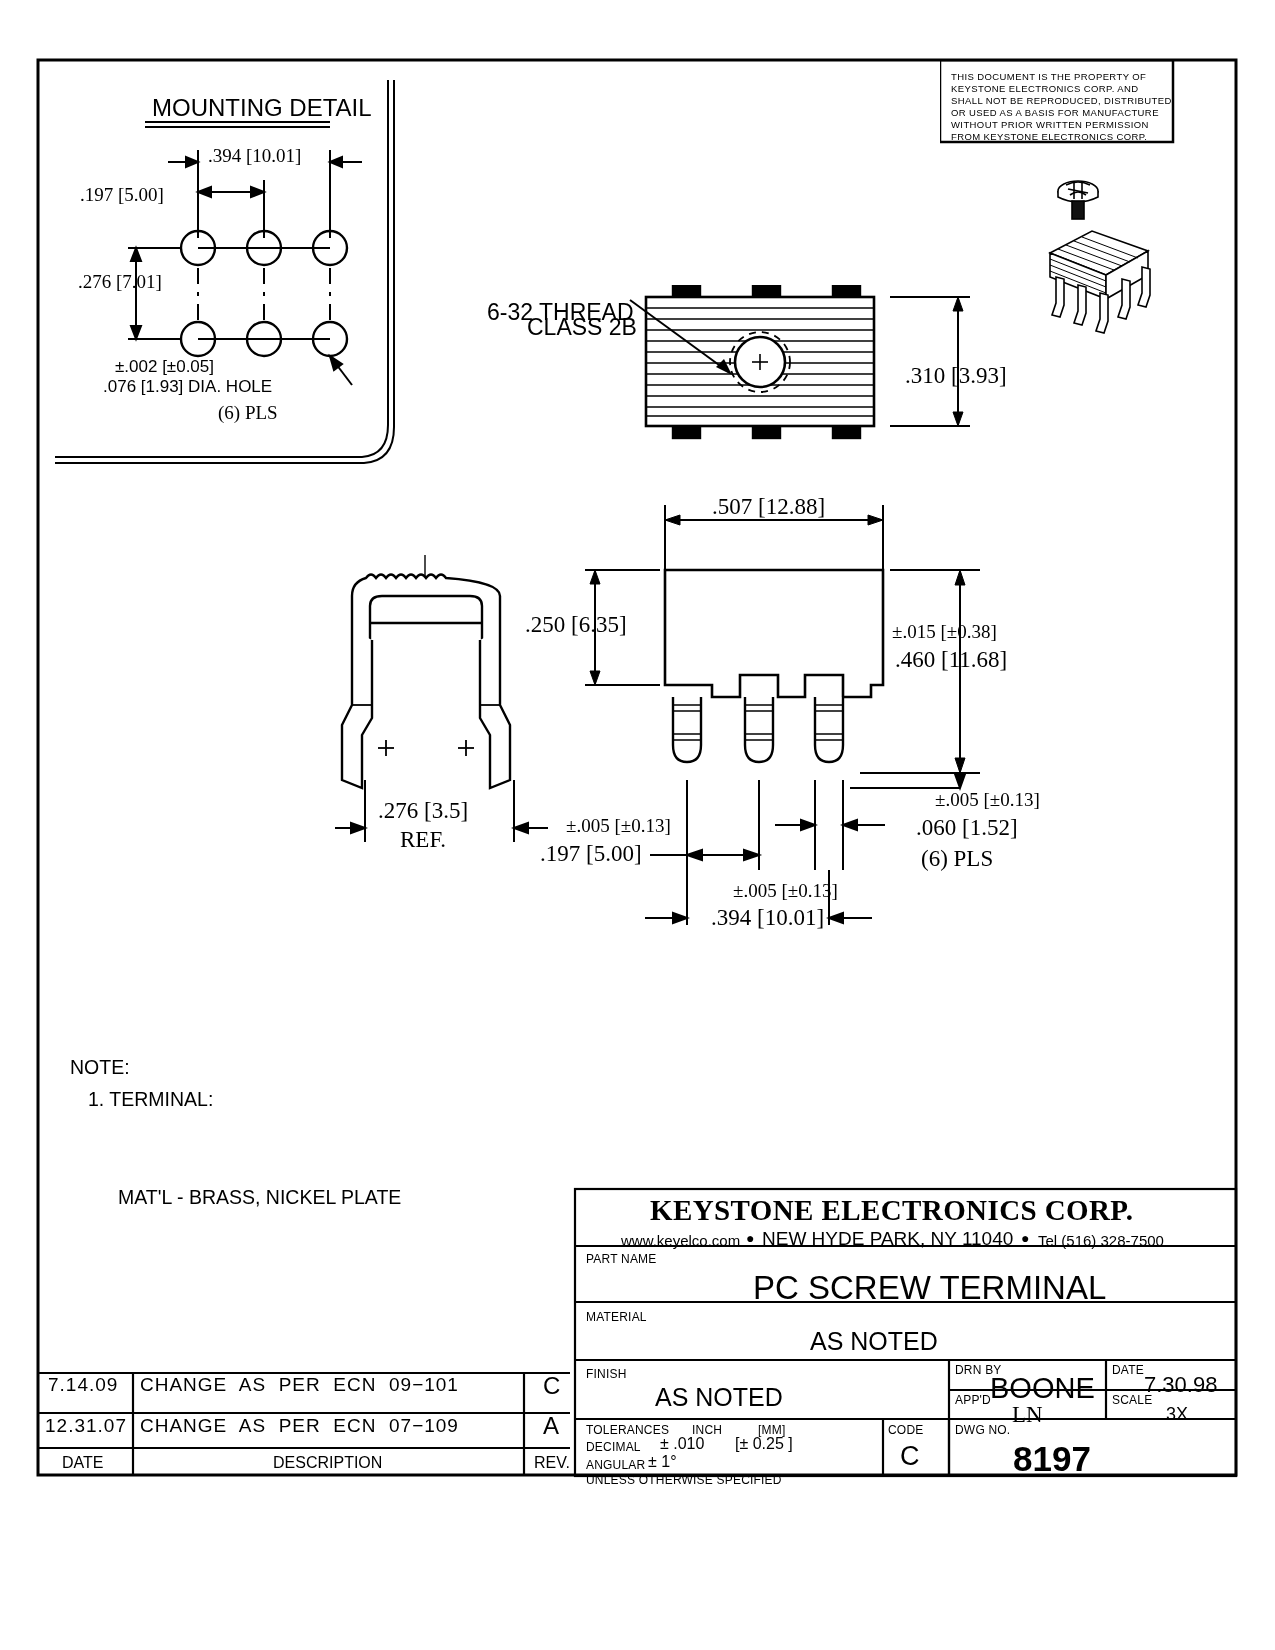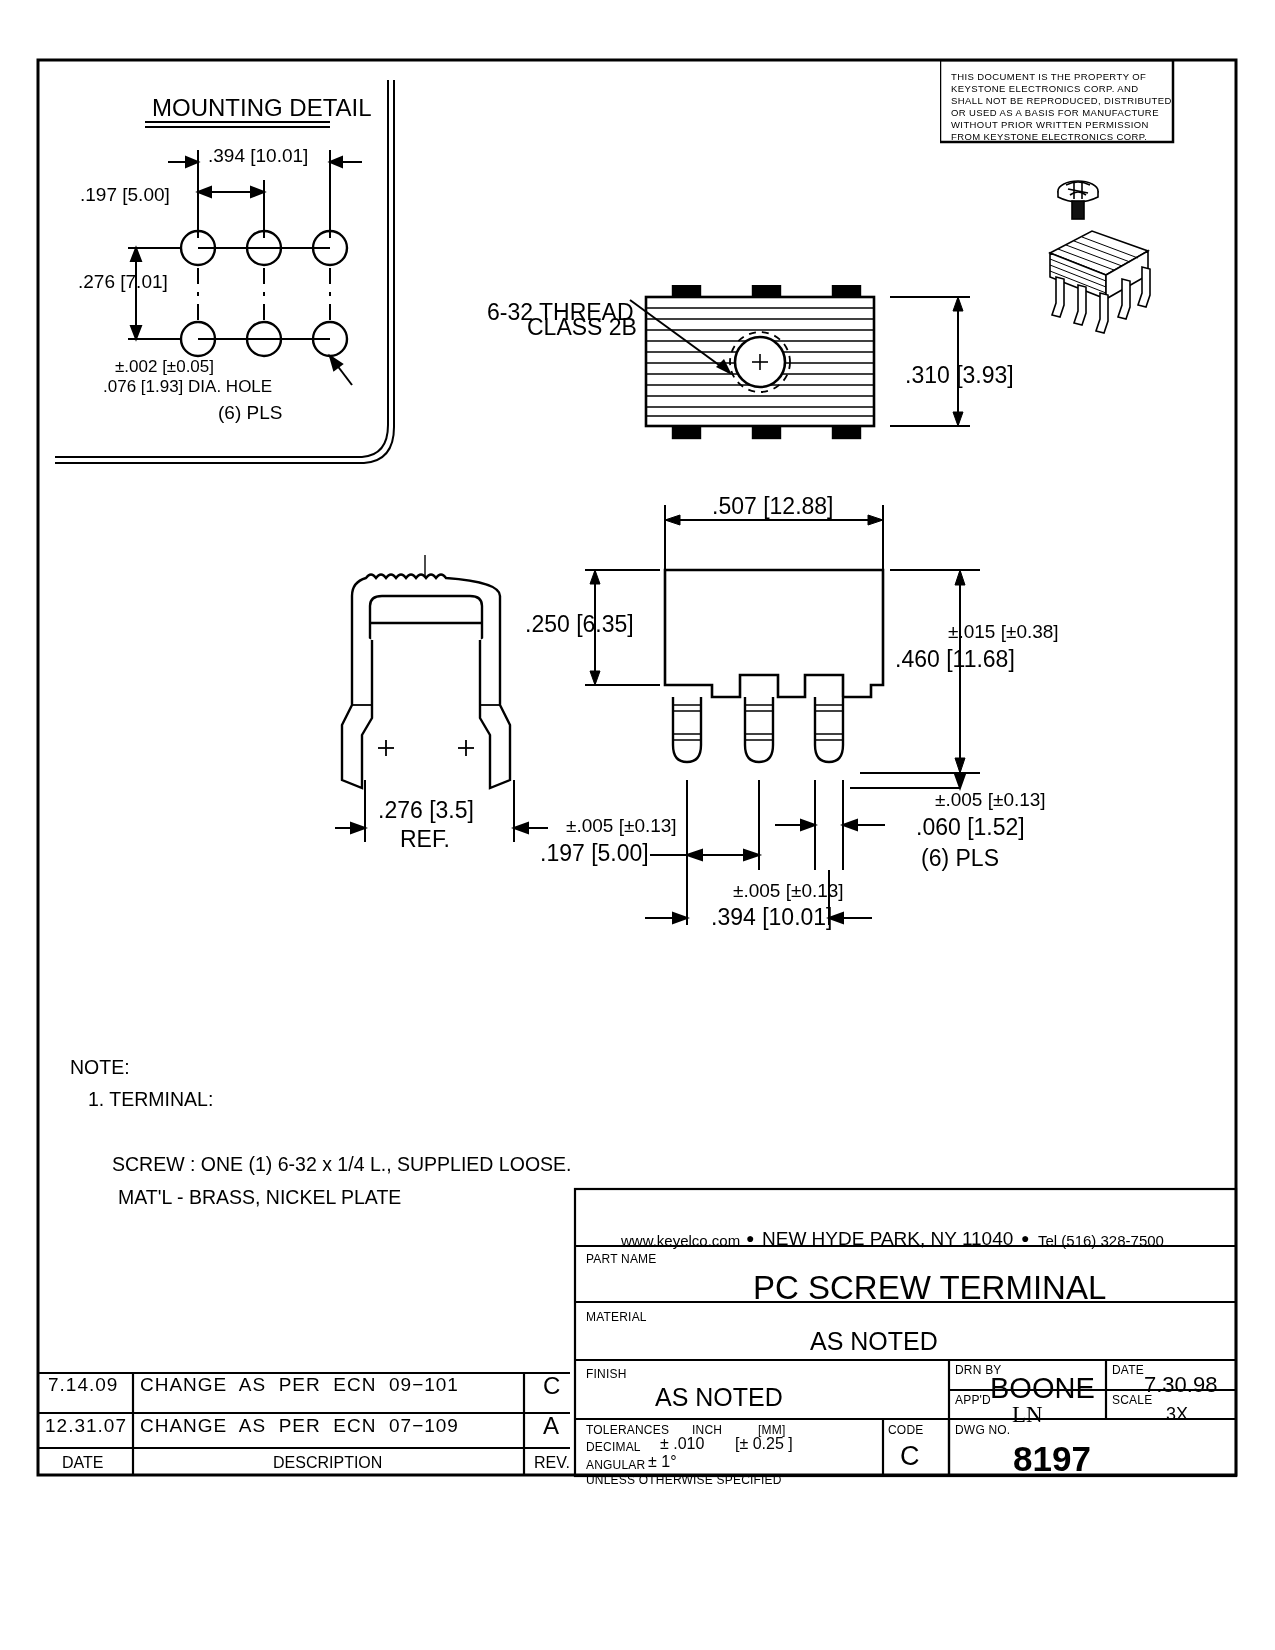--- a/index.html
+++ b/index.html
@@ -1,20 +1,20 @@
 <!DOCTYPE html>
 <html><head>
 <meta charset="utf-8">
 <style>
   html,body{margin:0;padding:0;background:#fff;}
   body{width:1275px;height:1650px;font-family:"Liberation Sans",sans-serif;color:#000;position:relative;overflow:hidden;}
   #sheet{position:absolute;left:0;top:0;width:1275px;height:1650px;}
   .abs{position:absolute;}
   .txt{position:absolute;white-space:pre;line-height:1;color:#000;font-family:"Liberation Sans",sans-serif;}
-  .dim{font-size:19px;letter-spacing:0px;}
+  .dim{font-size:19px;letter-spacing:0px;font-family:Liberation Serif, serif;}
   .dimsm{font-size:17px;}
   .tiny{font-size:9.5px;letter-spacing:0.4px;font-family:"Liberation Sans",sans-serif;}
   .note{font-size:19.5px;}
   .tb-lab{font-size:12px;letter-spacing:0.2px;}
   .rev{font-size:19px;letter-spacing:1px;}
   .serif{font-family:"Liberation Serif",serif;}
   svg{display:block;}
 </style>
 </head>
 <body>
@@ -216,21 +216,21 @@
       <line x1="330" y1="80" x2="420" y2="80" stroke-width="2"></line>
       <line x1="300" y1="283" x2="420" y2="283" stroke-width="2"></line>
       <line x1="400" y1="80" x2="400" y2="283" stroke-width="2"></line>
       <polygon points="400,80 395,95 405,95" fill="#000"></polygon>
       <polygon points="400,283 395,268 405,268" fill="#000"></polygon>
     </g>
   </svg>
 
   <div class="txt dim" style="left:712px;top:495px;font-size:23px">.507 [12.88]</div>
   <div class="txt dim" style="left:525px;top:613px;font-size:23px">.250 [6.35]</div>
-  <div class="txt dim" style="left:948px;top:622px;font-size:19px">±.015 [±0.38]</div>
+  <div class="txt dim" style="left:892px;top:622px;font-size:19px">±.015 [±0.38]</div>
   <div class="txt dim" style="left:895px;top:648px;font-size:23px">.460 [11.68]</div>
 
   <svg class="abs" style="left:560;top:770" width="460" height="170">
     <g stroke="#000" fill="none" stroke-width="2">
 
       <line x1="127" y1="10" x2="127" y2="100"></line>
       <line x1="199" y1="10" x2="199" y2="100"></line>
       <line x1="127" y1="85" x2="199" y2="85"></line>
       <polygon points="127,85 142,80 142,90" fill="#000"></polygon>
       <polygon points="199,85 184,80 184,90" fill="#000"></polygon>
@@ -299,21 +299,20 @@
       <polygon points="35,48 21,43 21,53" fill="#000"></polygon>
       <line x1="184" y1="48" x2="218" y2="48"></line>
       <polygon points="184,48 198,43 198,53" fill="#000"></polygon>
     </g>
   </svg>
   <div class="txt dim" style="left:378px;top:799px;font-size:23px">.276 [3.5]</div>
   <div class="txt dim" style="left:400px;top:828px;font-size:23px">REF.</div>
 
   <div class="txt note" style="left:70px;top:1058px">NOTE:</div>
   <div class="txt note" style="left:88px;top:1090px">1. TERMINAL:</div>
-  <div class="txt note" style="left:112px;top:1155px">SCREW : ONE (1) 6-32 x 1/4 L., SUPPLIED LOOSE.</div>
   <div class="txt note" style="left:118px;top:1188px">MAT'L - BRASS, NICKEL PLATE</div>
 
   <svg class="abs" style="left:570;top:1185" width="670" height="295">
     <g stroke="#000" fill="none" stroke-width="2.2">
 
       <rect x="5" y="4" width="661" height="287"></rect>
 
       <line x1="5" y1="61" x2="666" y2="61"></line>
 
       <line x1="5" y1="117" x2="666" y2="117"></line>
@@ -326,20 +325,21 @@
 
       <line x1="379" y1="205" x2="666" y2="205"></line>
 
       <line x1="536" y1="175" x2="536" y2="234"></line>
 
       <line x1="313" y1="234" x2="313" y2="291"></line>
       <line x1="379" y1="234" x2="379" y2="291"></line>
     </g>
   </svg>
 
+  <div class="txt serif" style="left:650px;top:1196px;font-size:29px;font-weight:bold;letter-spacing:0.4px">KEYSTONE ELECTRONICS CORP.</div>
   <div class="txt" style="left:621px;top:1233px;font-size:15px">www.keyelco.com</div>
   <div class="txt" style="left:746px;top:1231px;font-size:14px">●</div>
   <div class="txt" style="left:762px;top:1229px;font-size:19px">NEW HYDE PARK, NY 11040</div>
   <div class="txt" style="left:1021px;top:1231px;font-size:14px">●</div>
   <div class="txt" style="left:1038px;top:1233px;font-size:15px">Tel (516) 328-7500</div>
 
   <div class="txt tb-lab" style="left:586px;top:1253px">PART NAME</div>
   <div class="txt" style="left:753px;top:1271px;font-size:33px">PC SCREW TERMINAL</div>
 
   <div class="txt tb-lab" style="left:586px;top:1311px">MATERIAL</div>

